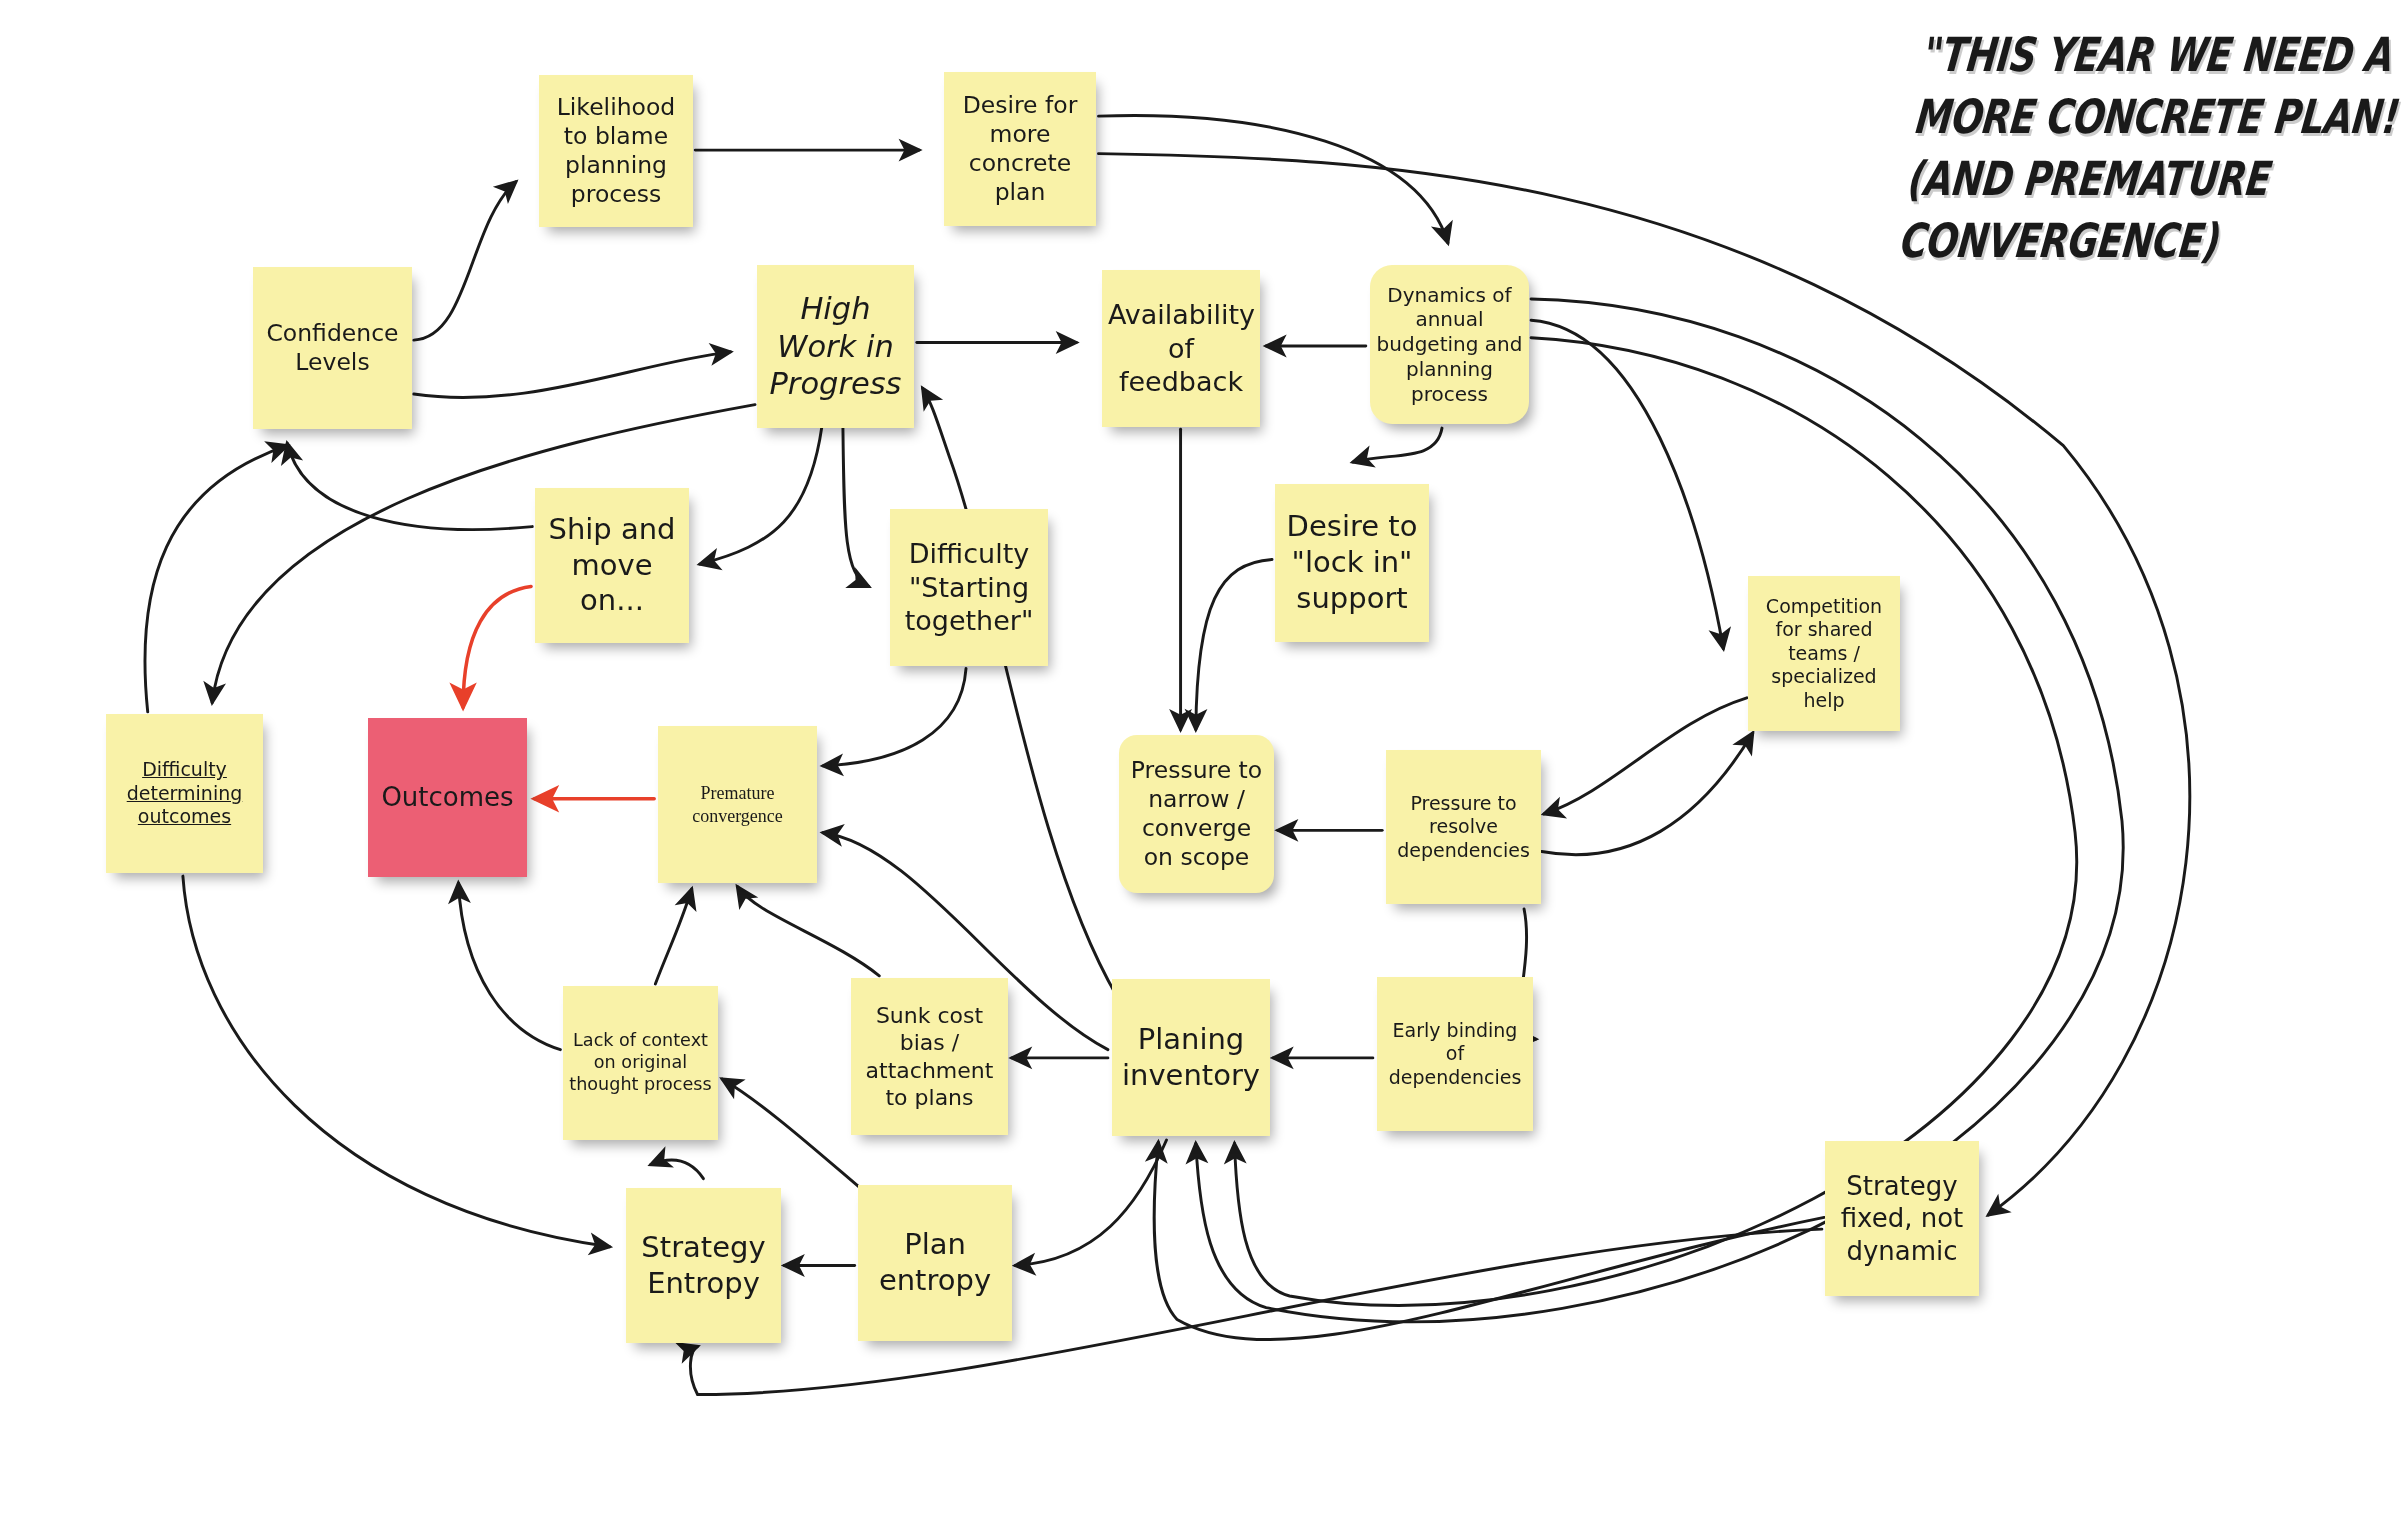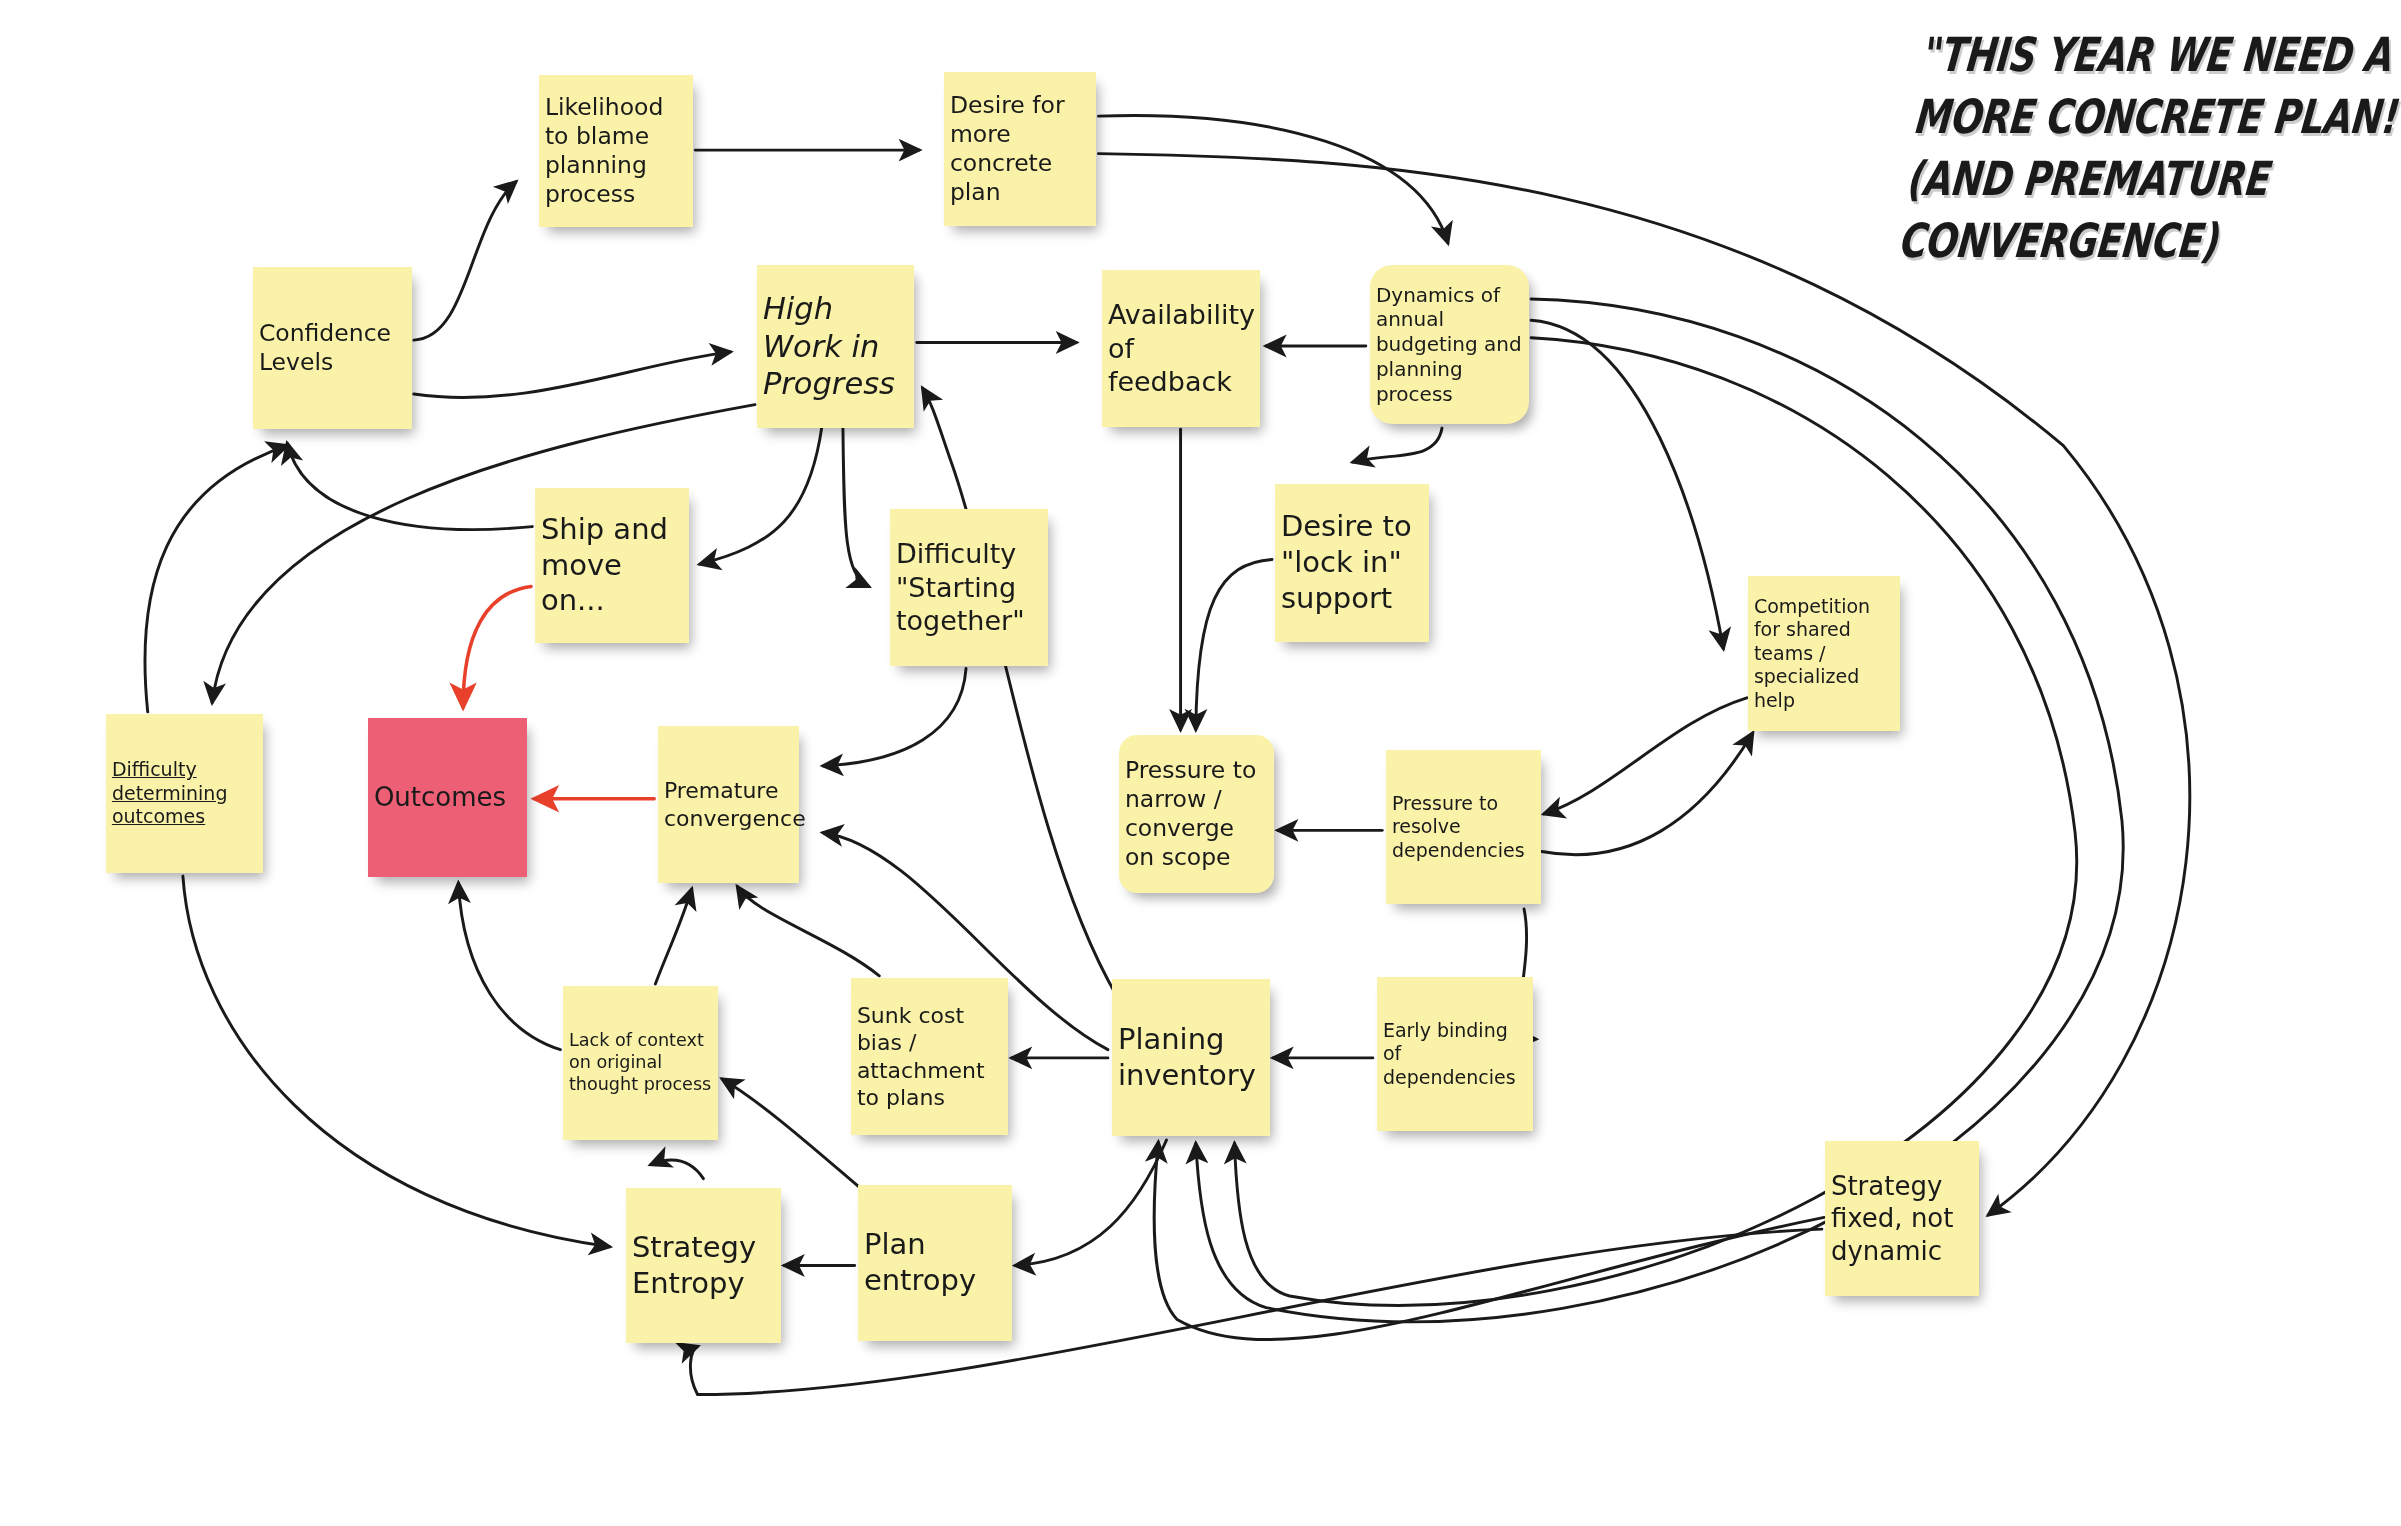--- a/index.html
+++ b/index.html
@@ -24,20 +24,21 @@
     pointer-events: none;
     z-index: 1;
   }
   .note {
     position: absolute;
     z-index: 3;
     box-sizing: border-box;
     display: flex;
     align-items: center;
     justify-content: center;
+    text-align: center;
     color: #1a1a1a;
     background: #f9f2a8;
     background-image: linear-gradient(160deg, rgba(255,255,255,0.35) 0%, rgba(255,255,255,0.0) 38%, rgba(0,0,0,0.025) 100%);
     box-shadow: 5.9px 8.2px 11.7px -3.5px rgba(0,0,0,0.33);
     padding: 3.5px 5.9px;
     line-height: 1.24;
     font-family: "DejaVu Sans", "Liberation Sans", sans-serif;
     font-weight: 400;
   }
   .note.pink {
@@ -150,21 +151,21 @@
       </div>
       <div class="note" style="left: 1748px; top: 576px; width: 152px; height: 155px; background: rgb(249, 242, 168); font-size: 19px;">
         <span class="txt">Competition for shared teams / specialized help</span>
       </div>
       <div class="note" style="left: 106px; top: 714px; width: 157px; height: 159px; background: rgb(249, 242, 168); font-size: 19px; text-decoration: underline;">
         <span class="txt">Difficulty determining outcomes</span>
       </div>
       <div class="note pink" style="left: 368px; top: 718px; width: 159px; height: 159px; background: rgb(236, 95, 116); font-size: 26px;">
         <span class="txt">Outcomes</span>
       </div>
-      <div class="note" style="left: 658px; top: 726px; width: 141px; height: 157px; background: rgb(249, 242, 168); font-size: 22px;">
+      <div class="note" style="left: 658px; top: 726px; width: 159px; height: 157px; background: rgb(249, 242, 168); font-size: 18px; font-family: Liberation Serif, serif;">
         <span class="txt">Premature convergence</span>
       </div>
       <div class="note" style="left: 1119px; top: 735px; width: 155px; height: 158px; background: rgb(249, 242, 168); font-size: 23.5px; border-radius: 18px;">
         <span class="txt">Pressure to narrow / converge on scope</span>
       </div>
       <div class="note" style="left: 1386px; top: 750px; width: 155px; height: 154px; background: rgb(249, 242, 168); font-size: 19px;">
         <span class="txt">Pressure to resolve dependencies</span>
       </div>
       <div class="note" style="left: 563px; top: 986px; width: 155px; height: 154px; background: rgb(249, 242, 168); font-size: 17.6px;">
         <span class="txt">Lack of context on original thought process</span>

